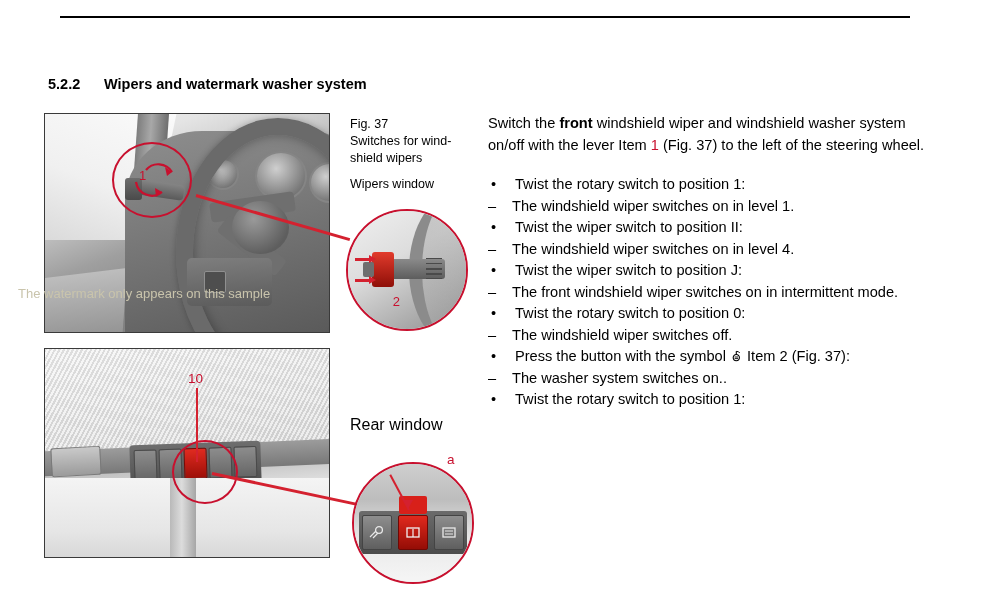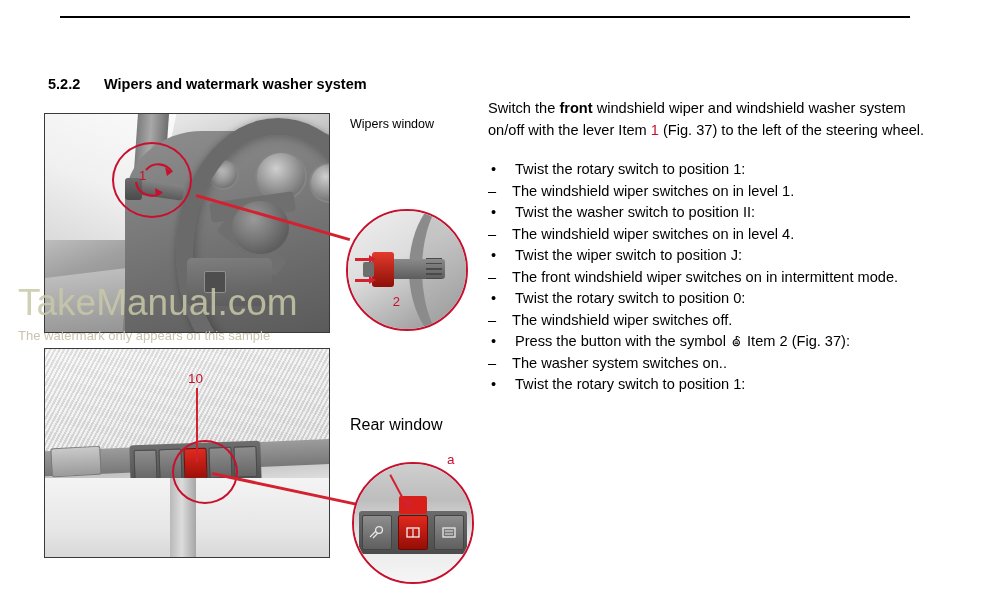--- a/index.html
+++ b/index.html
@@ -331,21 +331,21 @@
     font-size: 12.5px; line-height: 17px;
   }
   #caption-col .cap-block { margin-bottom: 9px; }
   #caption-rear {
     position: absolute; left: 350px; top: 416px; width: 125px;
     font-size: 16px; line-height: 17px;
   }
 
   
   #text-col {
-    position: absolute; left: 488px; top: 98px; width: 440px;
+    position: absolute; left: 488px; top: 113px; width: 440px;
     font-size: 14.6px; line-height: 21.5px;
   }
   #intro-par { margin: 0 0 18px 0; }
   .red { color: #c8102e; }
   .bold { font-weight: bold; }
 
   ul.steps { list-style: none; margin: 0; padding: 0; }
   ul.steps li {
     display: flex; align-items: flex-start;
     line-height: 21.5px;
@@ -461,25 +461,29 @@
       </svg>
     </div>
   </div>
   <div class="dz-hotcap"></div>
 </div>
 <div id="rear-a-line"></div>
 <div id="rear-a-arrow"></div>
 <div id="rear-a-label">a</div>
 
 <div id="watermark">
-  <div class="wm-main">TakeManual.com</div>
   <div class="wm-sub">The watermark only appears on this sample</div>
 </div>
 
 <div id="caption-col">
+  <div class="cap-block">
+    <div>Fig. 37</div>
+    <div>Switches for wind-</div>
+    <div>shield wipers</div>
+  </div>
   <div>Wipers window</div>
 </div>
 
 <div id="caption-rear">
   <div>Rear window</div>
 </div>
 
 <div id="text-col">
   <p id="intro-par"><span>Switch the </span><span class="bold">front</span><span> windshield wiper and windshield washer system on/off with the lever Item </span><span class="red">1</span><span> (Fig. 37) to the left of the steering wheel.</span></p>
 
@@ -487,21 +491,21 @@
       <li>
         <span class="mk dot">•</span>
         <span class="tx">Twist the rotary switch to position 1:</span>
       </li>
       <li>
         <span class="mk dash">–</span>
         <span class="tx">The windshield wiper switches on in level 1.</span>
       </li>
       <li>
         <span class="mk dot">•</span>
-        <span class="tx">Twist the washer switch to position II:</span>
+        <span class="tx">Twist the wiper switch to position II:</span>
       </li>
       <li>
         <span class="mk dash">–</span>
         <span class="tx">The windshield wiper switches on in level 4.</span>
       </li>
       <li>
         <span class="mk dot">•</span>
         <span class="tx">Twist the wiper switch to position J:</span>
       </li>
       <li>

